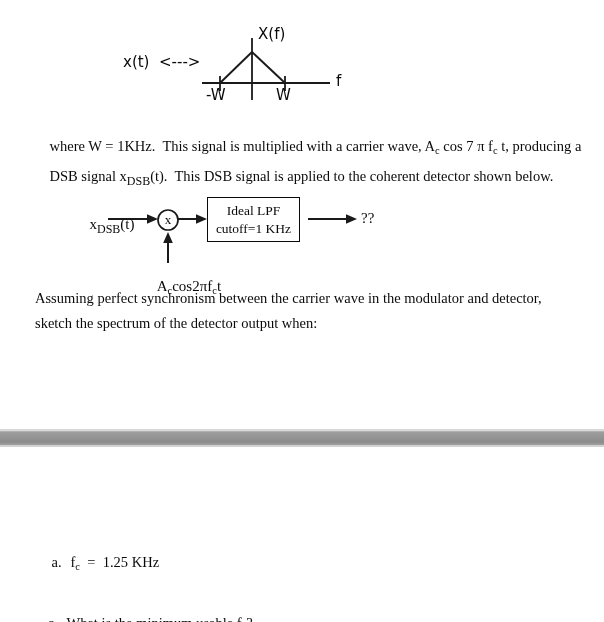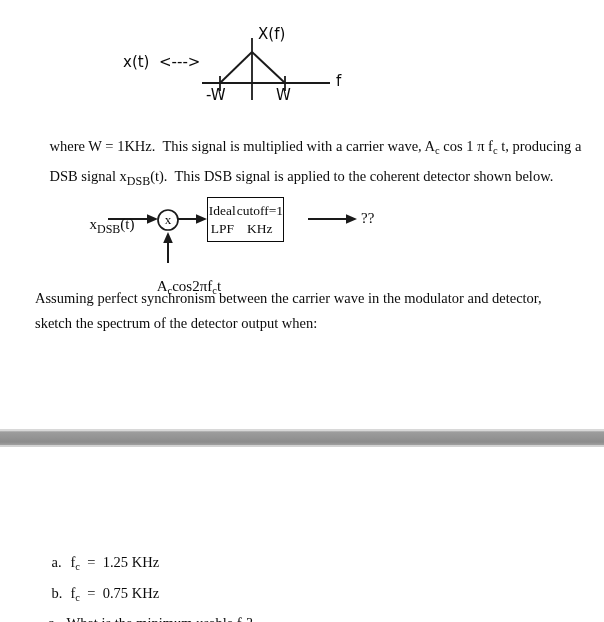--- a/index.html
+++ b/index.html
@@ -21,24 +21,24 @@
     overflow: hidden;
   }
   .abs { position: absolute; white-space: pre; line-height: 1.15; }
   .serif { font-family: "Liberation Serif", serif; font-size: 14.5px; }
   .sans  { font-family: "DejaVu Sans", sans-serif; font-size: 15px; text-align: center; }
   .sb    { font-size: 10.5px; vertical-align: -3px; }   
   .sb2   { font-size: 12px;   vertical-align: -3.5px; } 
   svg { position: absolute; overflow: visible; }
   .lpf-box {
     position: absolute;
-    left: 207px; top: 197px; width: 77px; height: 45px;
+    left: 207px; top: 197px; width: 93px; height: 45px;
     border: 1.6px solid var(--ink);
     box-sizing: border-box;
-    display: flex; flex-direction: row; align-items: center; justify-content: center;
+    display: flex; flex-direction: column; align-items: center; justify-content: center;
     font-family: "Liberation Serif", serif;
     font-size: 13.5px; line-height: 1.3; text-align: center;
   }
   .divider {
     position: absolute;
     left: 0; top: 429px; width: 604px; height: 18px;
     background: linear-gradient(to bottom,
       var(--div-top) 0px, var(--div-top) 1.5px,
       var(--div-body1) 3px, var(--div-body2) 13px,
       var(--div-body1) 15.5px,
@@ -70,21 +70,21 @@
       <line x1="62" y1="22" x2="95" y2="53" stroke="#1a1a1a" stroke-width="1.9"></line>
     </svg>
     <span class="abs sans" style="left:104px; top:54px;margin-left:19px;">x(t)  &lt;---&gt;</span>
     <span class="abs sans" style="left:258px; top:26px;">X(f)</span>
     <span class="abs sans" style="left:336px; top:73px;">f</span>
     <span class="abs sans" style="left:206px; top:87px;">-W</span>
     <span class="abs sans" style="left:276px; top:87px;">W</span>
   </div>
 
   <div class="abs serif" style="left:35px; top:121px;">
-    <span>where W = 1KHz.  This signal is multiplied with a carrier wave, A</span><span class="sb">c</span><span> cos 1 π f</span><span class="sb">c</span><span> t, producing a</span>
+    <span>where W = 1KHz.  This signal is multiplied with a carrier wave, A</span><span class="sb">c</span><span> cos 7 π f</span><span class="sb">c</span><span> t, producing a</span>
   </div>
   <div class="abs serif" style="left:35px; top:151px;">
     <span>DSB signal x</span><span class="sb2">DSB</span><span>(t).  This DSB signal is applied to the coherent detector shown below.</span>
   </div>
 
   <div>
     <svg style="left:60px; top:195px;" width="340" height="90" viewBox="0 0 340 90">
 
       <line x1="48" y1="24" x2="89" y2="24" stroke="#1a1a1a" stroke-width="2"></line>
       <polygon points="98,24 87,19.2 87,28.8" fill="#1a1a1a"></polygon>
@@ -120,20 +120,17 @@
   </div>
 
   <div class="abs serif" style="left:35px; top:290px;">Assuming perfect synchronism between the carrier wave in the modulator and detector,</div>
   <div class="abs serif" style="left:35px; top:315px;">sketch the spectrum of the detector output when:</div>
 
   <div class="divider"></div>
 
   <div class="abs serif" style="left:37px; top:537px;">
     <span class="qlabel">a.</span><span>f</span><span class="sb">c</span><span>  =  1.25 KHz</span>
   </div>
-  <div class="abs serif" style="left:37px; top:568px;">
-    <span class="qlabel">b.</span><span>f</span><span class="sb">c</span><span>  =  0.75 KHz</span>
-  </div>
   <div class="abs serif" style="left:33px; top:598px;">
     <span class="qlabel">c.</span><span>What is the minimum usable f</span><span class="sb">c</span><span>?</span>
   </div>
 
 </div>
 
 </body></html>

